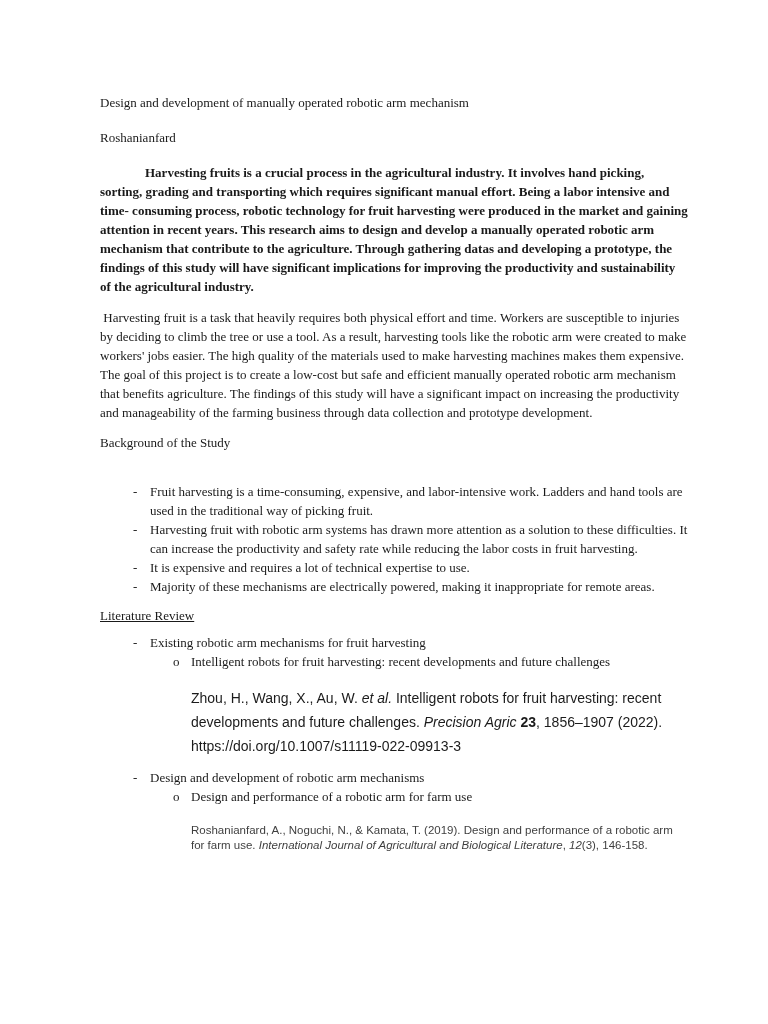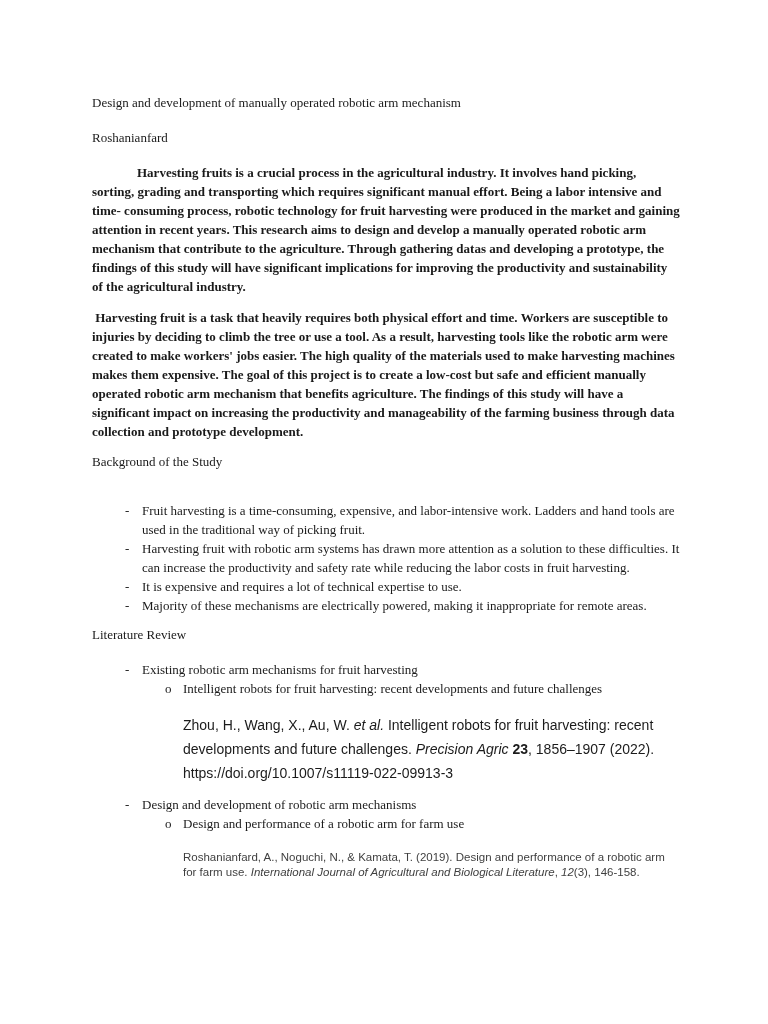--- a/index.html
+++ b/index.html
@@ -11,38 +11,38 @@
     position: relative;
     width: 768px;
     height: 1024px;
     background: #ffffff;
     overflow: hidden;
     font-family: "Liberation Serif", serif;
     color: #1a1a1a;
   }
   .content {
     position: absolute;
-    left: 92px;
+    left: 100px;
     top: 93px;
     width: 588px;
   }
   .doc-text {
     font-size: 13px;
     line-height: 19px;
     margin: 0;
     white-space: pre-wrap;
   }
   .doc-title { margin-bottom: 16px; }
   .sect-heading { margin-bottom: 16px; }
   .para-indent { text-indent: 45px; }
   .para1 { margin-bottom: 12px; font-weight: bold; }
-  .para2 { margin-bottom: 11px; font-weight: bold; }
+  .para2 { margin-bottom: 11px; }
   .bg-heading { margin-bottom: 30px; }
   .bg-list { margin-bottom: 10px; }
-  .lit-heading { margin-bottom: 16px; }
+  .lit-heading { margin-bottom: 8px; text-decoration: underline; }
 
   .li {
     display: flex;
     align-items: flex-start;
     font-size: 13px;
     line-height: 19px;
   }
   .li .bullet {
     flex: 0 0 auto;
     text-align: left;

